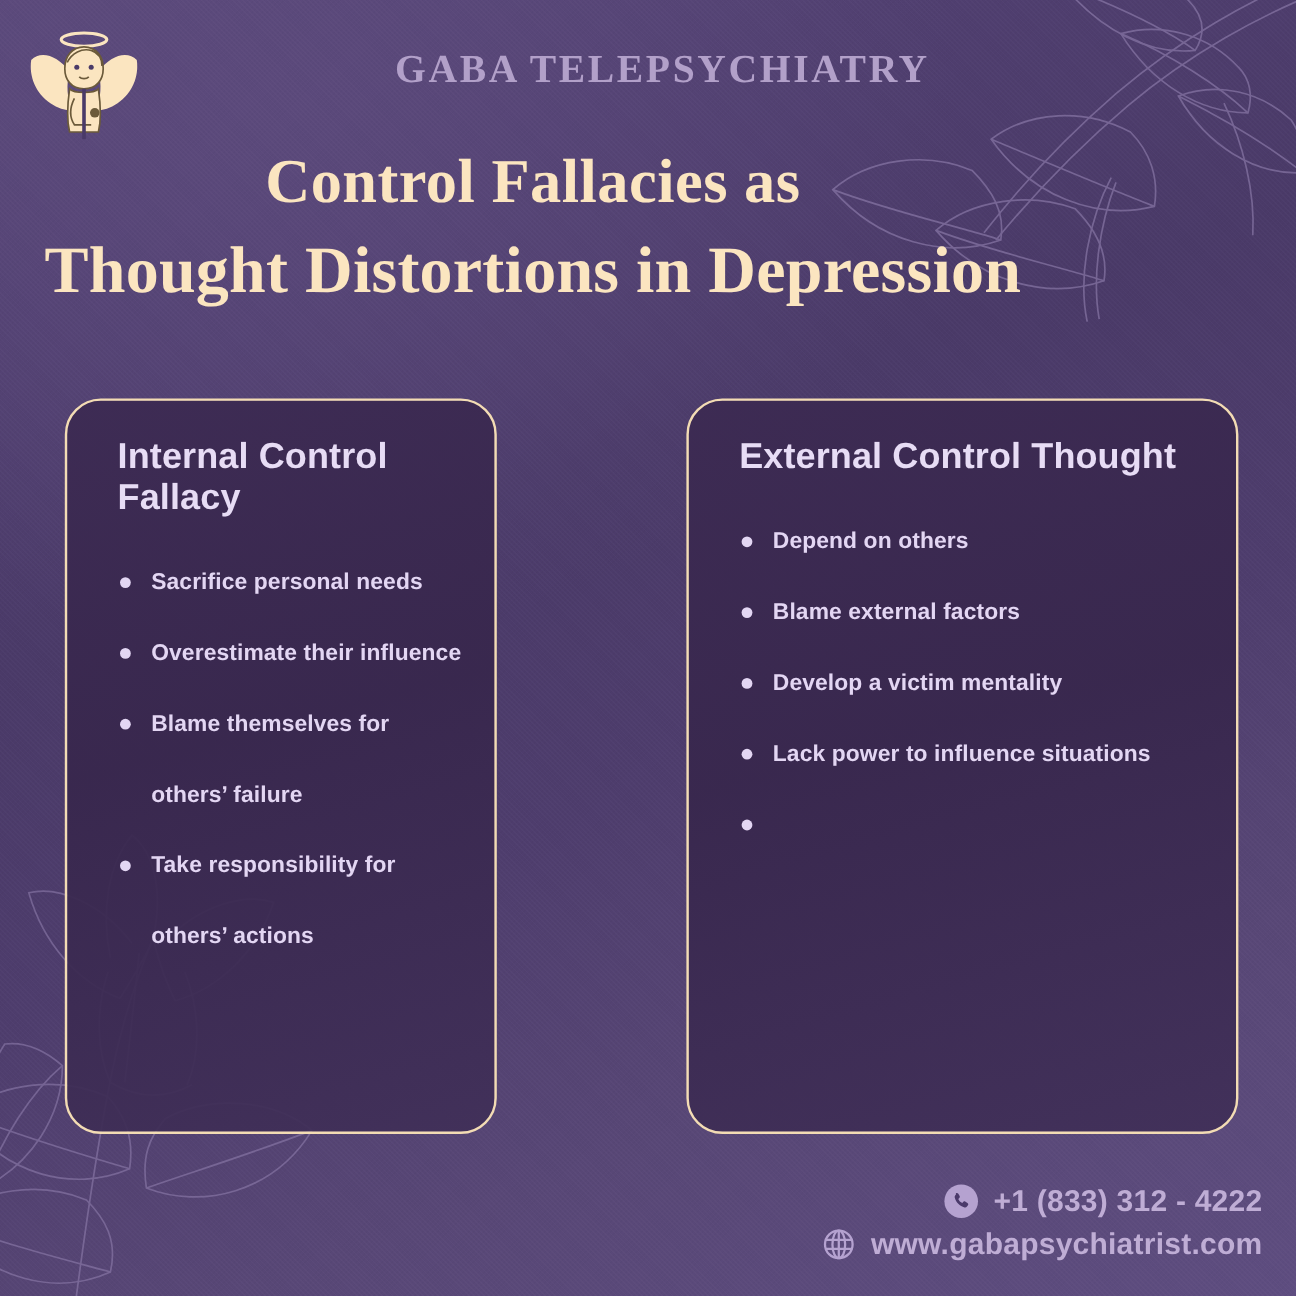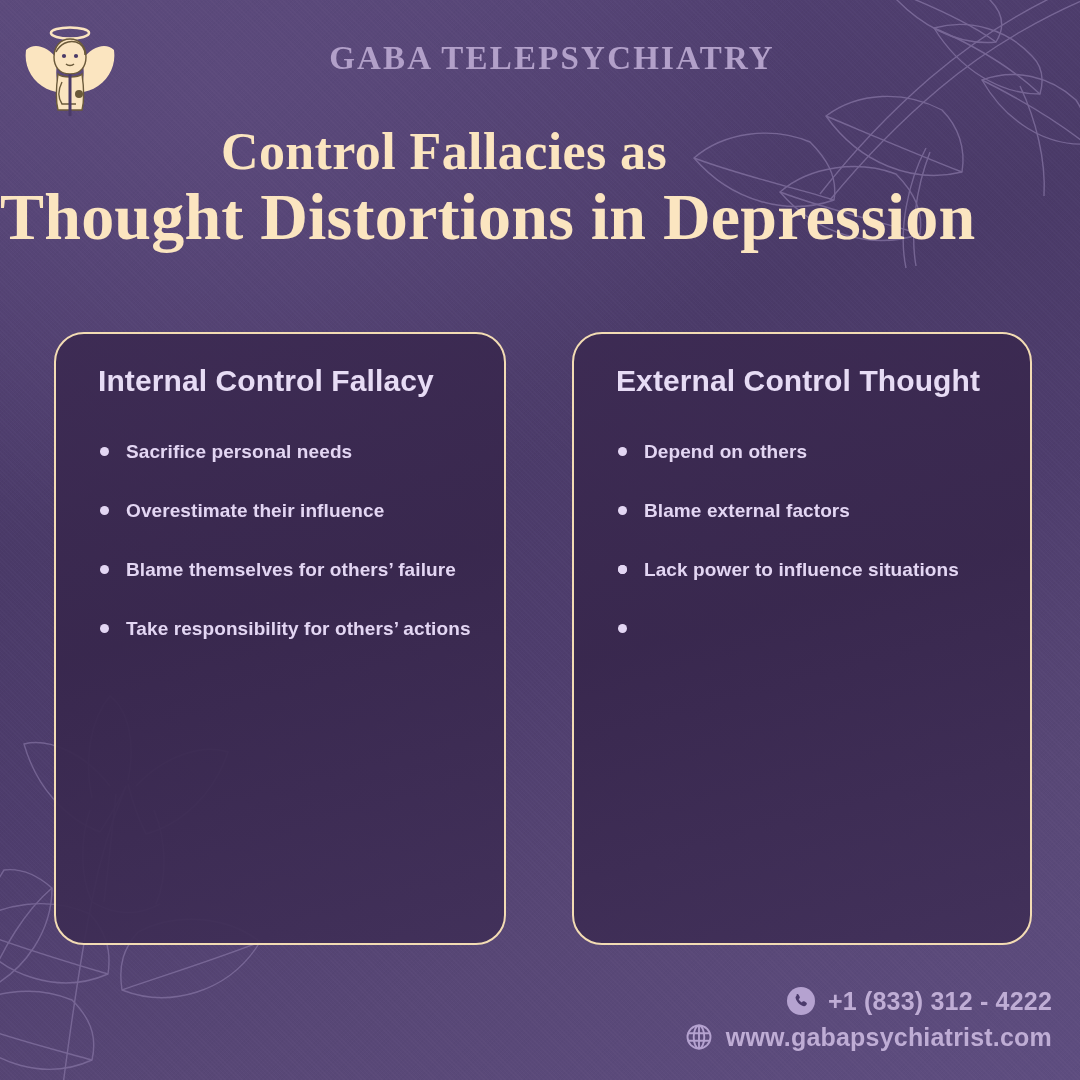--- a/index.html
+++ b/index.html
@@ -45,33 +45,33 @@
 
   #headline { position:absolute; top:125px; left:0; width:888px; text-align:center; }
   .headline-line {
     font-family:"Liberation Serif", serif;
     font-weight:700;
     color:#fbe5c0;
     line-height:1.05;
     white-space:nowrap;
   }
   #headline-line-1 { font-size:52px; letter-spacing:.4px; }
-  #headline-line-2 { font-size:66px; letter-spacing:.2px; margin-top:2px; }
+  #headline-line-2 { font-size:55px; letter-spacing:.2px; margin-top:16px; }
 
   
   #cards { position:absolute; top:332px; left:0; width:1080px; height:615px; }
   .card {
     position:absolute;
     top:0; height:613px;
     background:linear-gradient(165deg, rgba(60,42,82,.93) 0%, rgba(56,39,77,.95) 45%, rgba(64,47,88,.93) 100%);
     border:2px solid #f3dcb4;
     border-radius:30px;
     padding:30px 24px 0 24px;
   }
-  #card-internal { left:54px;  width:452px; }
+  #card-internal { left:54px;  width:360px; }
   #card-external { left:572px; width:460px; }
 
   .card-title {
     color:#e7dcf5;
     font-size:30px;
     font-weight:700;
     letter-spacing:.1px;
     margin-left:18px;
     margin-bottom:24px;
   }
@@ -188,21 +188,21 @@
       <li class="bullet-item"><span class="bullet-dot"></span><span>Blame themselves for others’ failure</span></li>
       <li class="bullet-item"><span class="bullet-dot"></span><span>Take responsibility for others’ actions</span></li>
     </ul>
   </div>
 
   <div class="card" id="card-external">
     <div class="card-title">External Control Thought</div>
     <ul class="bullet-list">
       <li class="bullet-item"><span class="bullet-dot"></span><span>Depend on others</span></li>
       <li class="bullet-item"><span class="bullet-dot"></span><span>Blame external factors</span></li>
-      <li class="bullet-item"><span class="bullet-dot"></span></li>
+      <li class="bullet-item"><span class="bullet-dot"></span><span>Develop a victim mentality</span></li>
       <li class="bullet-item"><span class="bullet-dot"></span><span>Lack power to influence situations</span></li>
       <li class="bullet-item"><span class="bullet-dot"></span></li>
     </ul>
   </div>
 
 </div>
 
 <div id="footer">
 
   <div class="contact-row">

